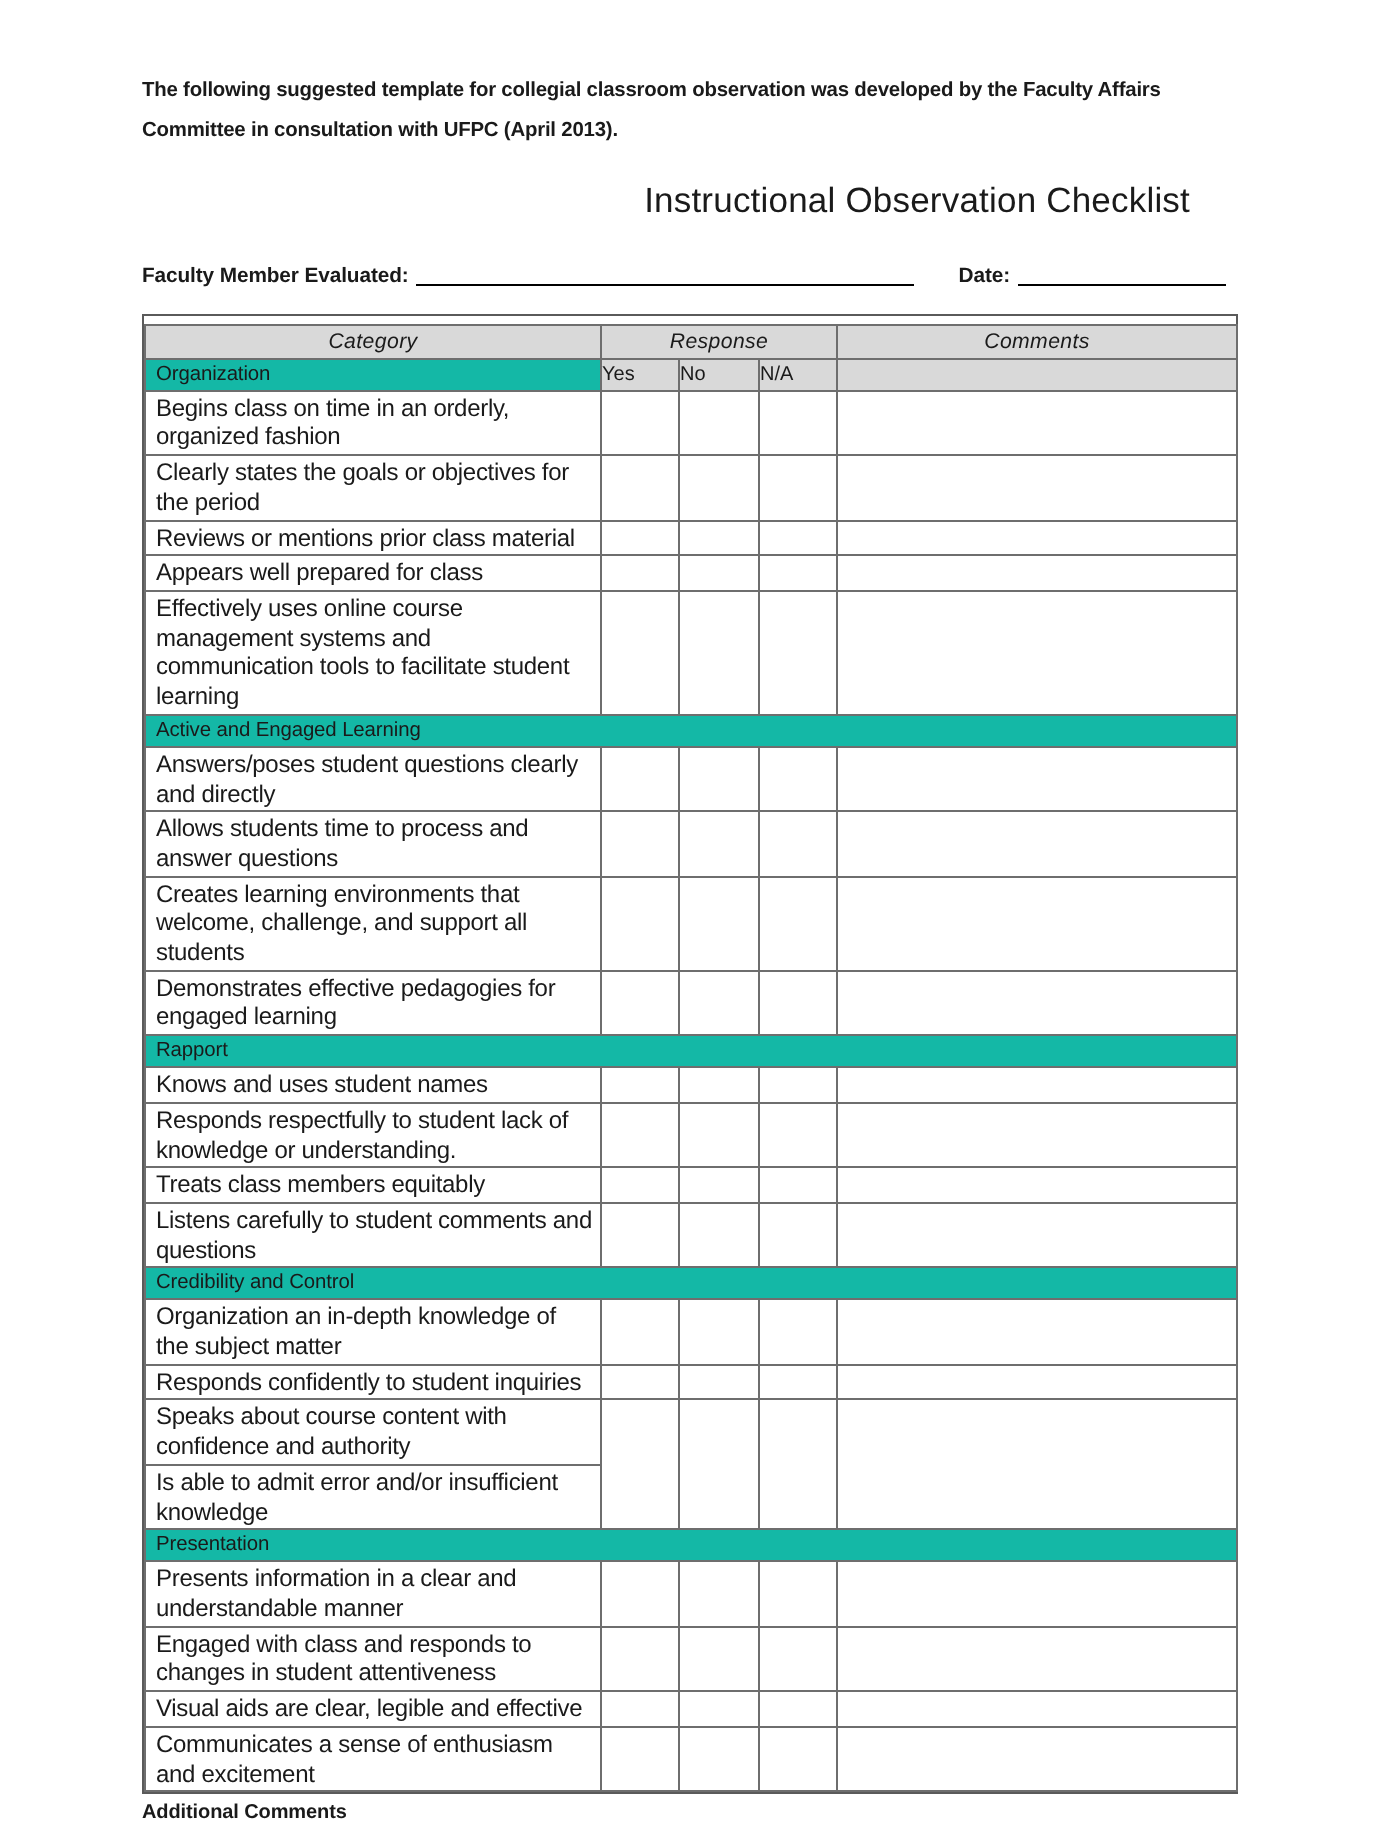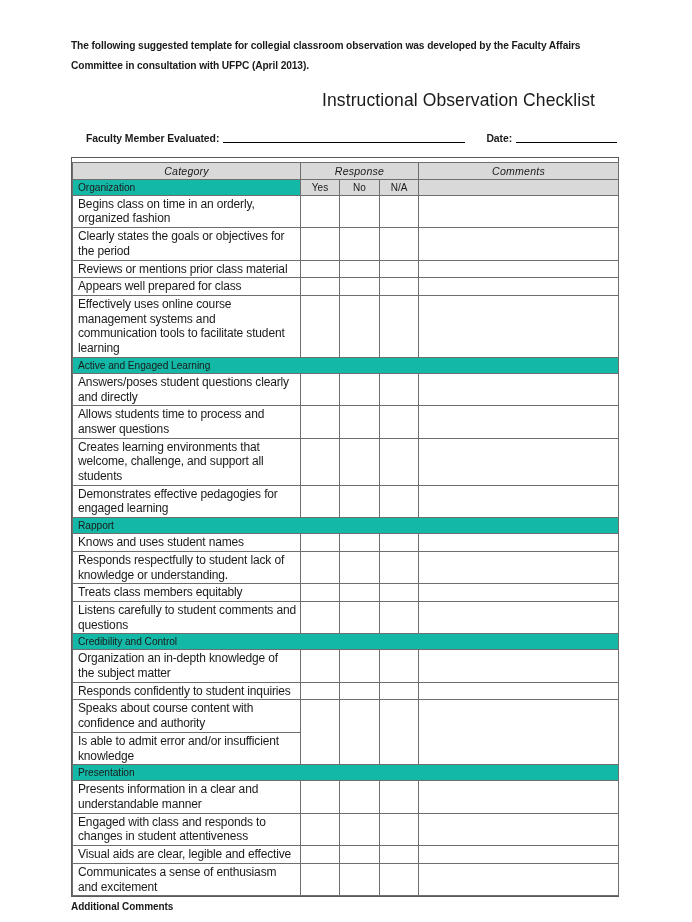--- a/index.html
+++ b/index.html
@@ -50,21 +50,20 @@
   }
 
   
   .field-row {
     display: flex;
     align-items: flex-end;
     font-size: 10.4px;
     font-weight: bold;
     margin-bottom: 13px;
     letter-spacing: -0.05px;
-    margin-left: 15px;
   }
   .field-label { white-space: nowrap; }
   .rule {
     border-bottom: 1.1px solid #000;
     height: 11px;
     margin: 0 6px 1px 4px;
   }
   .rule.f-faculty { width: 249px; }
   .rule.f-date    { width: 104px; margin-right: 0; }
   .rule.f-eval    { width: 230px; }
@@ -100,21 +99,20 @@
     text-align: center;
     font-style: italic;
     font-weight: bold;
     font-size: 10.6px;
     height: 16px;
     line-height: 16px;
     letter-spacing: 0.2px;
   }
   .subhdr {
     background: #d9d9d9;
-    text-align: center;
     font-weight: bold;
     font-size: 10px;
     height: 15px;
     line-height: 15px;
   }
   .section-name {
     background: #14b8a6;
     font-weight: bold;
     font-size: 10.2px;
     height: 15px;

